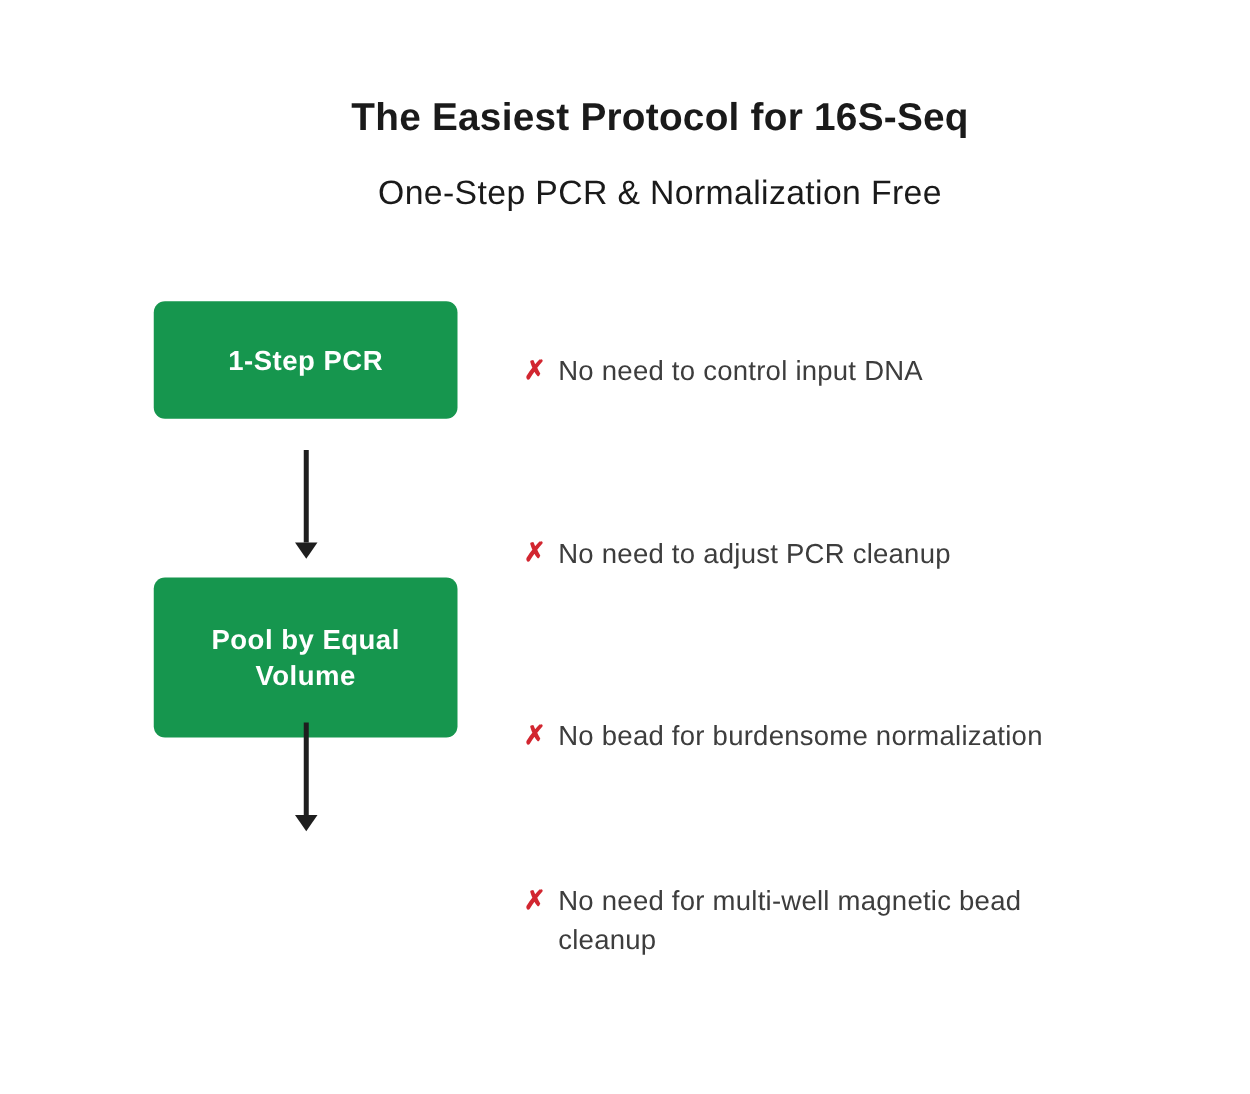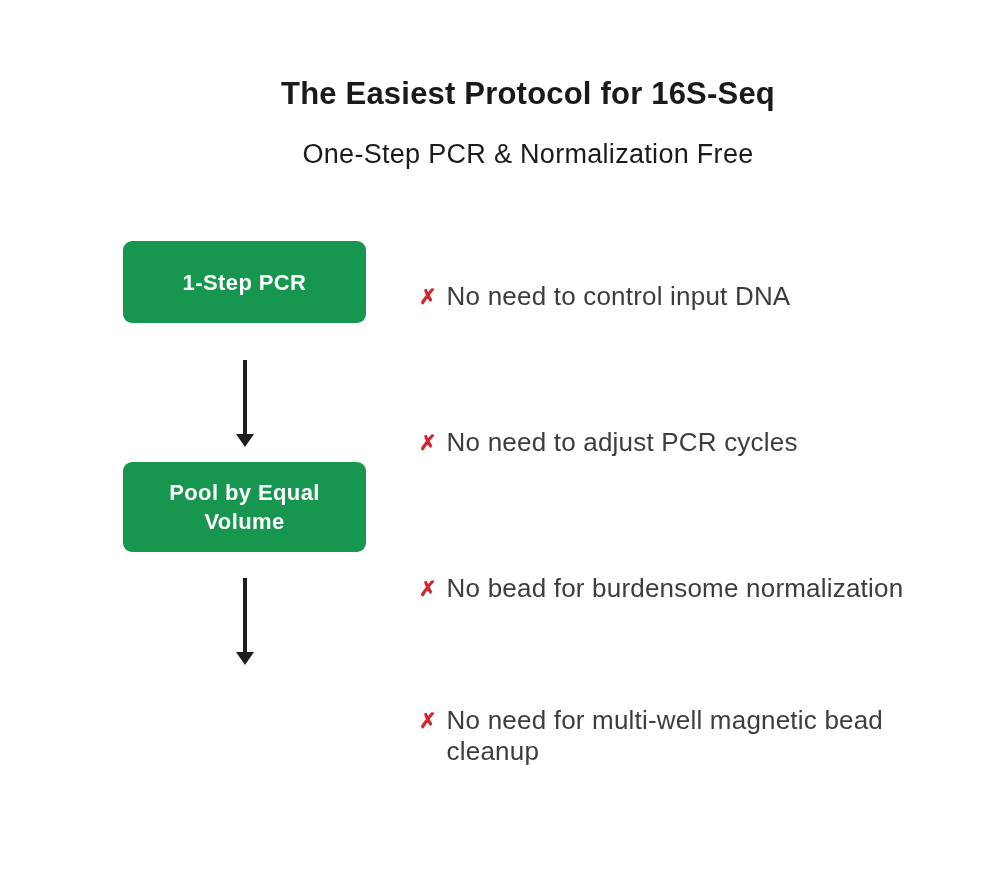--- a/index.html
+++ b/index.html
@@ -66,22 +66,22 @@
 
   .step-box .step-label {
     color: var(--step-label-text, #ffffff);
     font-size: 22px;
     font-weight: 700;
     letter-spacing: 0.4px;
     line-height: 29px;
     white-space: pre-line;
   }
 
-  .step-1 { top: 0;     height: 82px; }
-  .step-2 { top: 221px; height: 90px; }
+  .step-1 { top: 0;     height: 94px; }
+  .step-2 { top: 221px; height: 128px; }
   .step-3 { top: 440px; height: 102px; }
 
   .arrow {
     position: absolute;
     left: 50%;
     transform: translateX(-50%);
     width: 20px;
     height: 87px;
   }
   .arrow-1 { top: 119px; }
@@ -124,21 +124,21 @@
 
   .x-mark {
     color: var(--x-red, #d22630);
     font-size: 21px;
     font-weight: 700;
     line-height: 31px;
     flex: 0 0 auto;
   }
 
   .benefit-text {
-    font-size: 26px;
+    font-size: 22px;
     font-weight: 400;
     letter-spacing: 0.2px;
     line-height: 31px;
     color: var(--body-text, #3d3d3d);
     white-space: pre-line;
     max-width: 520px;
   }
 </style>
 </head>
 <body>
@@ -173,21 +173,21 @@
 
   </div>
 
   <div class="benefit benefit-1">
     <span class="x-mark">✗</span>
     <span class="benefit-text">No need to control input DNA</span>
   </div>
 
   <div class="benefit benefit-2">
     <span class="x-mark">✗</span>
-    <span class="benefit-text">No need to adjust PCR cycles</span>
+    <span class="benefit-text">No need to adjust PCR cleanup</span>
   </div>
 
   <div class="benefit benefit-3">
     <span class="x-mark">✗</span>
     <span class="benefit-text">No bead for burdensome normalization</span>
   </div>
 
   <div class="benefit benefit-4">
     <span class="x-mark">✗</span>
     <span class="benefit-text">No need for multi-well magnetic bead

